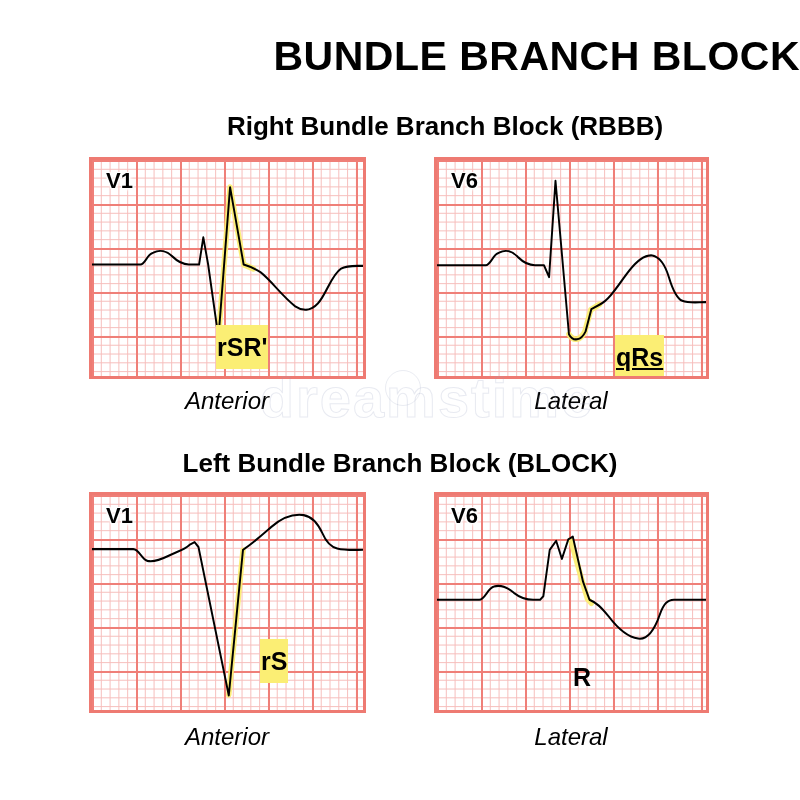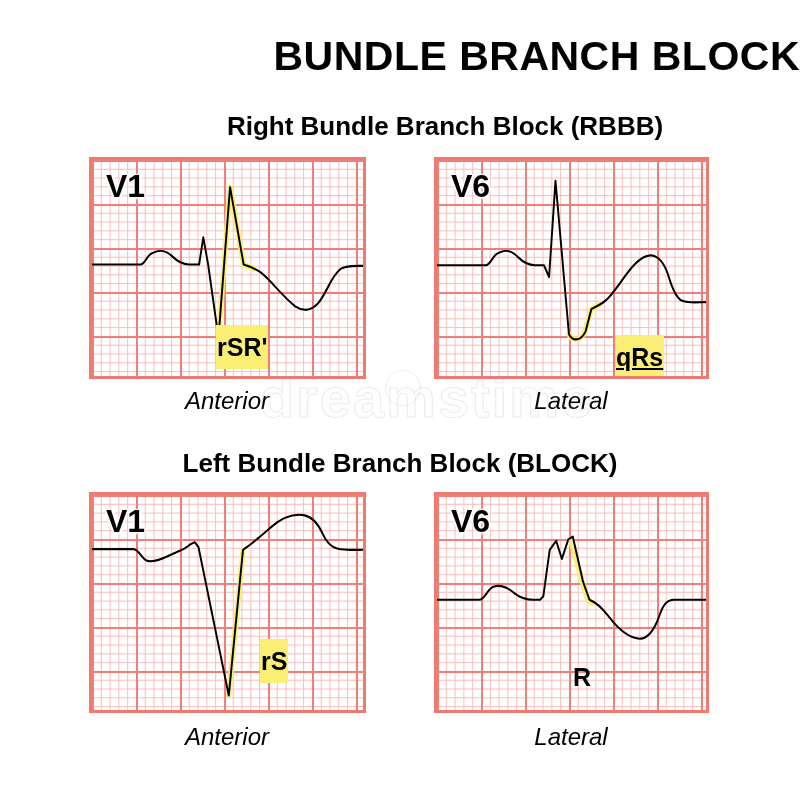--- a/index.html
+++ b/index.html
@@ -64,21 +64,21 @@
   }
   #panel-rbbb-v1 { left: 89px;  top: 157px; width: 277px; height: 222px; }
   #panel-rbbb-v6 { left: 434px; top: 157px; width: 275px; height: 222px; }
   #panel-lbbb-v1 { left: 89px;  top: 492px; width: 277px; height: 221px; }
   #panel-lbbb-v6 { left: 434px; top: 492px; width: 275px; height: 221px; }
 
   .lead-label {
     position: absolute;
     left: 14px;
     top: 8px;
-    font-size: 32px;
+    font-size: 22px;
     font-weight: bold;
     color: #000;
     z-index: 5;
     text-shadow:
        1px 1px 0 #fff, -1px 1px 0 #fff,
        1px -1px 0 #fff, -1px -1px 0 #fff,
        0 2px 3px #fff, 2px 0 3px #fff;
   }
 
   .wave-svg {

